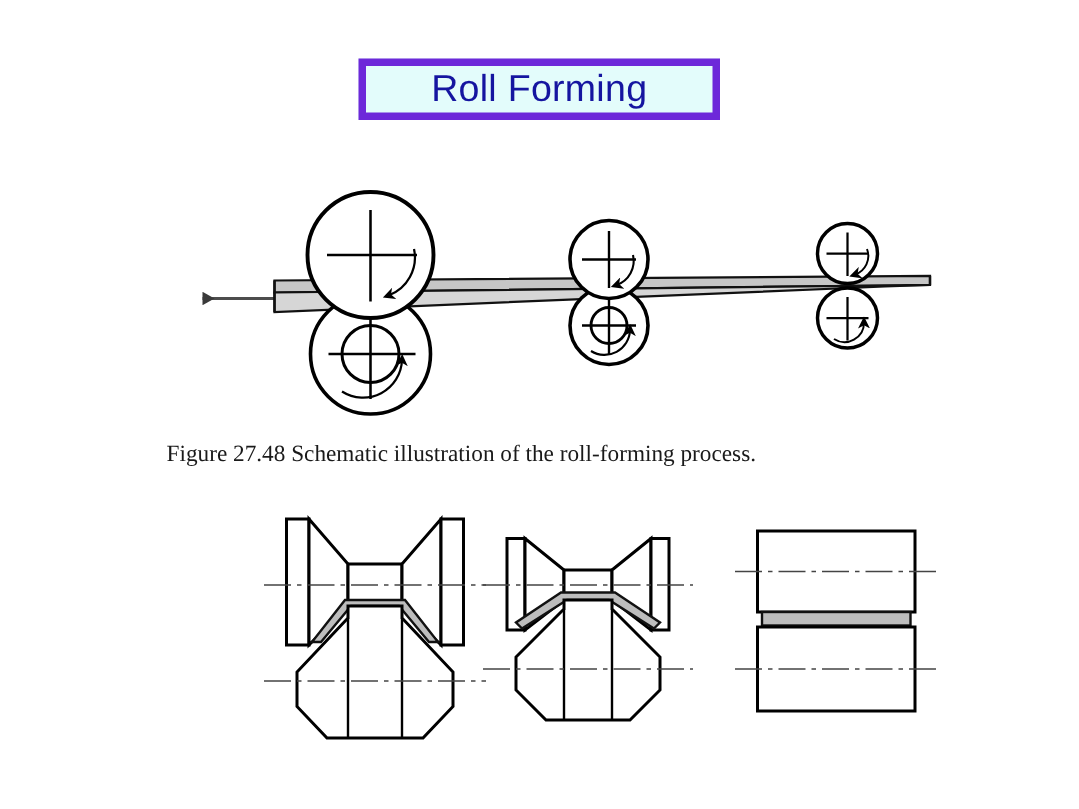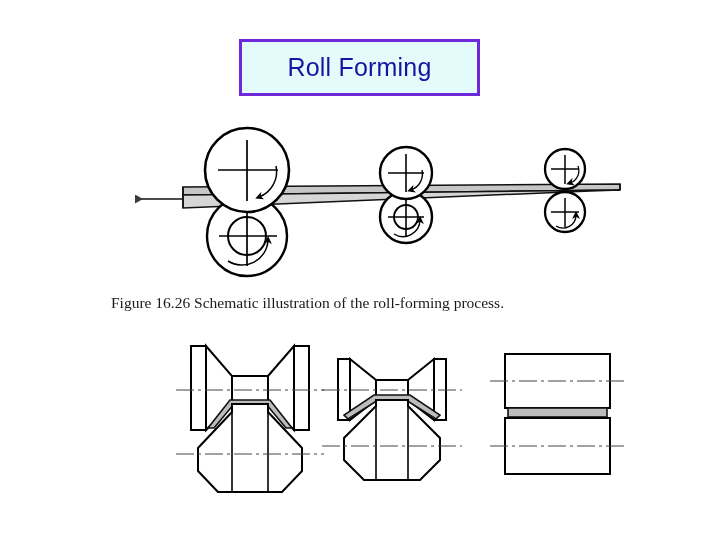--- a/index.html
+++ b/index.html
@@ -23,23 +23,23 @@
     height: 539px;
     background: #ffffff;
   }
 
   
   #title-box {
     position: absolute;
     left: 239px;
     top: 39px;
     width: 241px;
-    height: 57px;
+    height: 41px;
     background: #e3fcfb;
-    border: 3px solid #6d28d9;
+    border: 5px solid #6d28d9;
     box-sizing: border-box;
     display: flex;
     align-items: center;
     justify-content: center;
   }
   #title-text {
     font-family: "Liberation Sans", sans-serif;
     font-size: 25px;
     color: #1515a0;
     letter-spacing: 0.2px;
@@ -147,21 +147,21 @@
       <g>
         <circle cx="565" cy="169" r="20" fill="#ffffff" stroke="#000" stroke-width="2.3"></circle>
         <line x1="565" y1="155" x2="565" y2="184" stroke="#000" stroke-width="1.5"></line>
         <line x1="551" y1="169" x2="579" y2="169" stroke="#000" stroke-width="1.5"></line>
         <path d="M578,166 A13,13 0 0 1 570,183" fill="none" stroke="#000" stroke-width="1.3" marker-end="url(#tipCW)"></path>
       </g>
     </g>
 
   </svg>
 
-  <div id="caption">Figure 16.26  Schematic illustration of the roll-forming process.</div>
+  <div id="caption">Figure 27.48  Schematic illustration of the roll-forming process.</div>
 
   <svg class="fig" width="719" height="180" viewBox="0 0 719 180" style="top:336px;left:0;">
 
     <g>
 
       <g>
 
         <path d="M191,10 L206,10 L206,94 L191,94 Z" fill="#ffffff" stroke="#000" stroke-width="2"></path>
 
         <path d="M206,10 L232,40 L232,68 L206,94 Z" fill="#ffffff" stroke="#000" stroke-width="2"></path>

